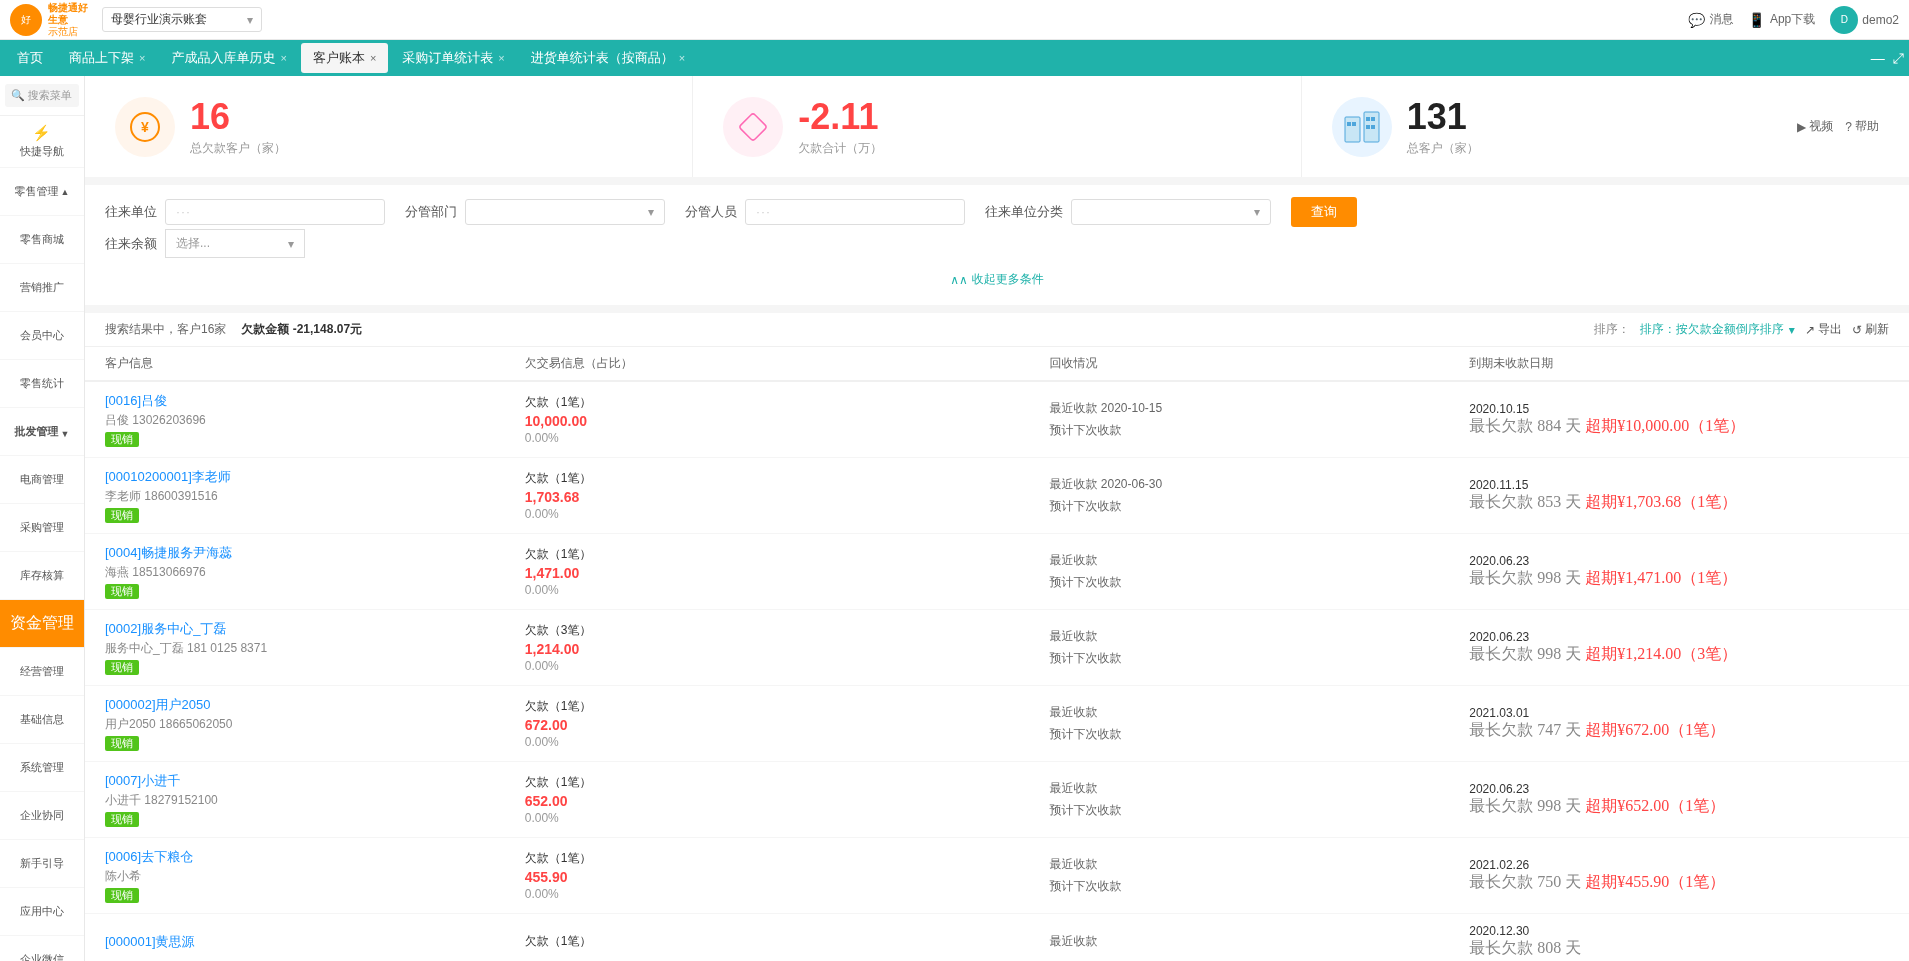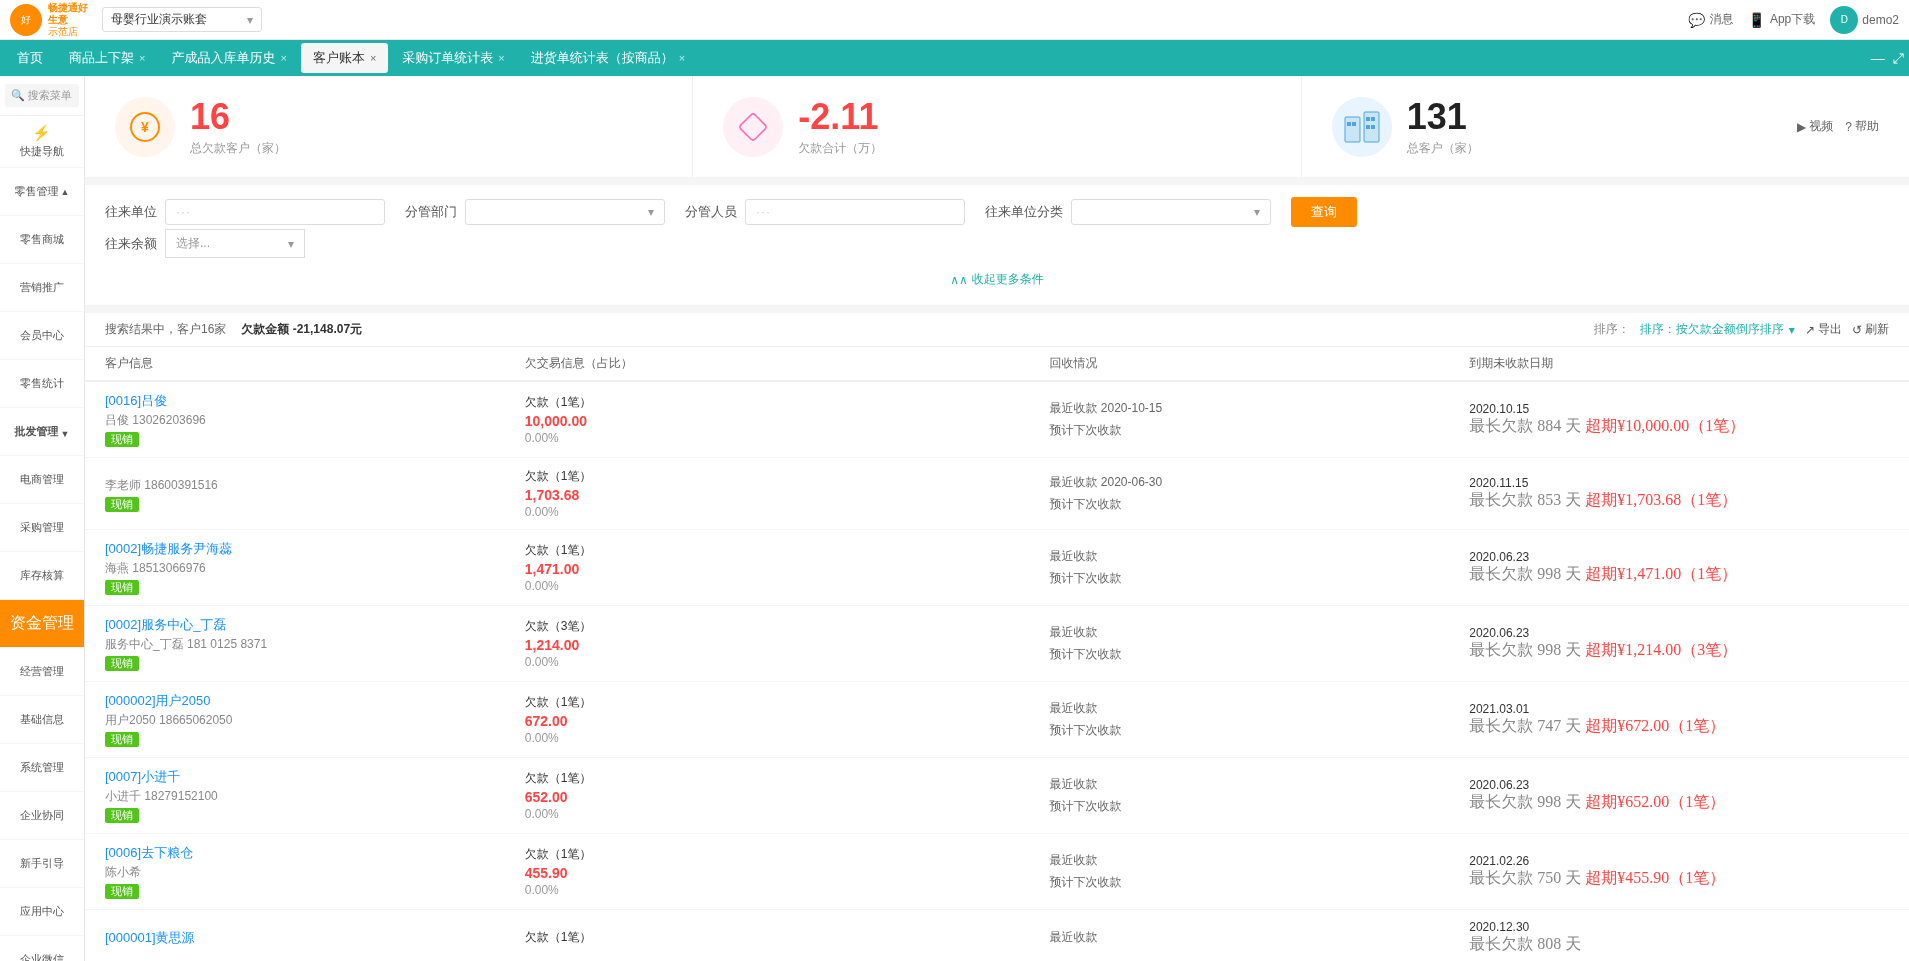--- a/index.html
+++ b/index.html
@@ -402,20 +402,21 @@
             </div>
           </div>
           <div class="col-date">
             <div class="date-info">2020.10.15</div>
             <div class="days-text">最长欠款 884 天  <span class="overdue-link">超期¥10,000.00（1笔）</span></div>
           </div>
         </div>
 
         <div class="table-row">
           <div class="col-customer">
+            <div class="customer-name">[00010200001]李老师</div>
             <div class="customer-phone">李老师  18600391516</div>
             <span class="tag-green">现销</span>
           </div>
           <div class="col-debt">
             <div class="debt-label">欠款（1笔）</div>
             <div class="debt-amount">1,703.68</div>
             <div class="debt-percent">0.00%</div>
           </div>
           <div class="col-collect">
             <div class="collect-info">
@@ -424,21 +425,21 @@
             </div>
           </div>
           <div class="col-date">
             <div class="date-info">2020.11.15</div>
             <div class="days-text">最长欠款 853 天  <span class="overdue-link">超期¥1,703.68（1笔）</span></div>
           </div>
         </div>
 
         <div class="table-row">
           <div class="col-customer">
-            <div class="customer-name">[0002]畅捷服务尹海蕊</div>
+            <div class="customer-name">[0004]畅捷服务尹海蕊</div>
             <div class="customer-phone">海燕  18513066976</div>
             <span class="tag-green">现销</span>
           </div>
           <div class="col-debt">
             <div class="debt-label">欠款（1笔）</div>
             <div class="debt-amount">1,471.00</div>
             <div class="debt-percent">0.00%</div>
           </div>
           <div class="col-collect">
             <div class="collect-info">

